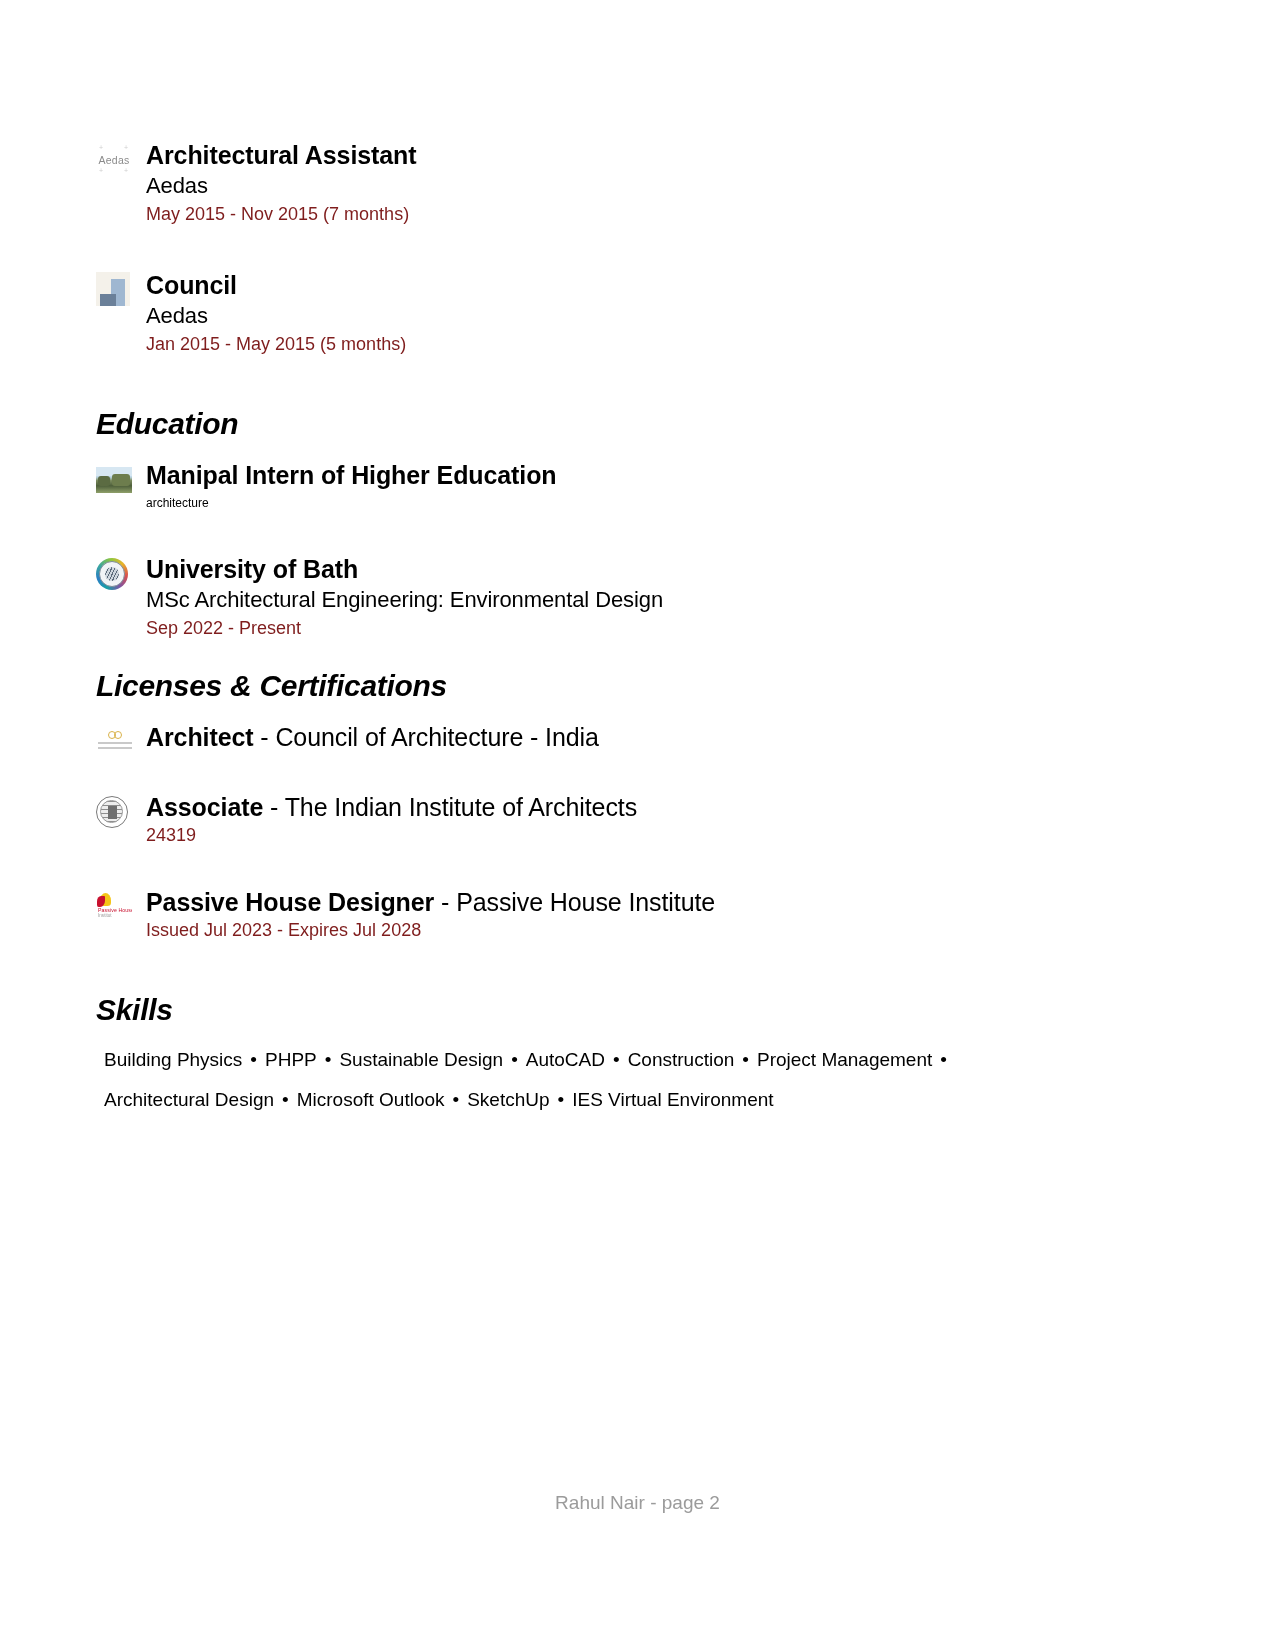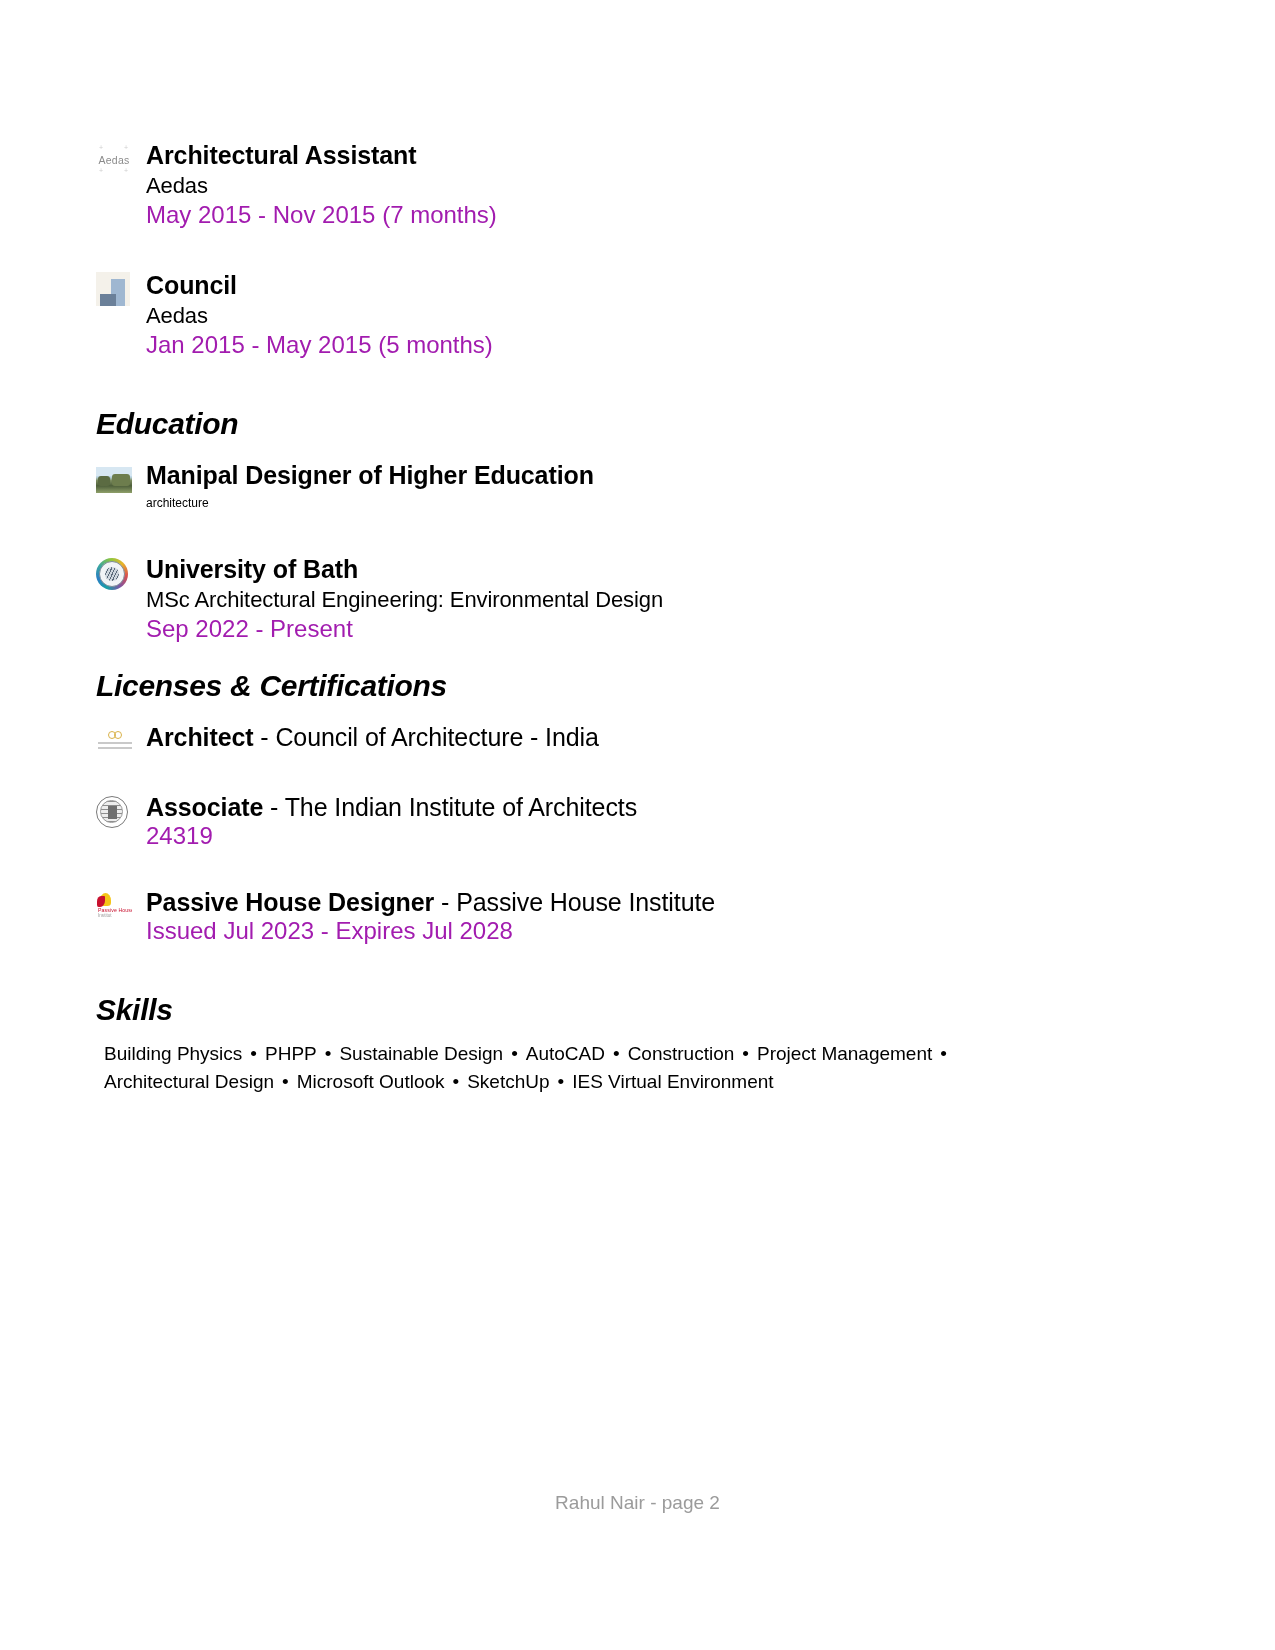--- a/index.html
+++ b/index.html
@@ -48,24 +48,24 @@
   .entry-title .light {
     font-weight: normal;
   }
   .entry-sub {
     font-size: 22px;
     font-weight: normal;
     line-height: 31px;
     letter-spacing: -0.1px;
   }
   .entry-meta {
-    font-size: 24px;
+    font-size: 18px;
     font-weight: normal;
     line-height: 27px;
-    color: #a21caf;
+    color: #7f1d1d;
   }
   .entry-extra {
     font-size: 12px;
     line-height: 26px;
   }
 
   
   .section-head {
     margin-left: 96px;
     font-size: 30px;
@@ -73,21 +73,21 @@
     letter-spacing: -0.3px;
     line-height: 36px;
     font-style: italic;
   }
 
   
   .skills-wrap {
     margin-left: 104px;
     width: 1000px;
     font-size: 19px;
-    line-height: 28px;
+    line-height: 40px;
   }
   .skill-item { white-space: nowrap; }
   .skill-sep {
     display: inline-block;
     padding: 0 8px;
     color: #000;
   }
 
   
   .footer {
@@ -323,21 +323,21 @@
   <div class="section-head" style="margin-top:48px;">Education</div>
 
   <div class="entry" style="margin-top:18px;">
     <div class="entry-logo">
       <div class="logo-manipal" style="margin-top:5px;">
         <span class="sky"></span>
         <span class="blob1"></span>
         <span class="blob2"></span>
       </div>
     </div>
-    <div class="entry-title">Manipal Designer of Higher Education</div>
+    <div class="entry-title">Manipal Intern of Higher Education</div>
     <div class="entry-extra">architecture</div>
   </div>
 
   <div class="entry" style="margin-top:38px;">
     <div class="entry-logo">
       <div class="logo-bath" style="margin-top:2px;">
         <span class="inner"></span>
       </div>
     </div>
     <div class="entry-title">University of Bath</div>

